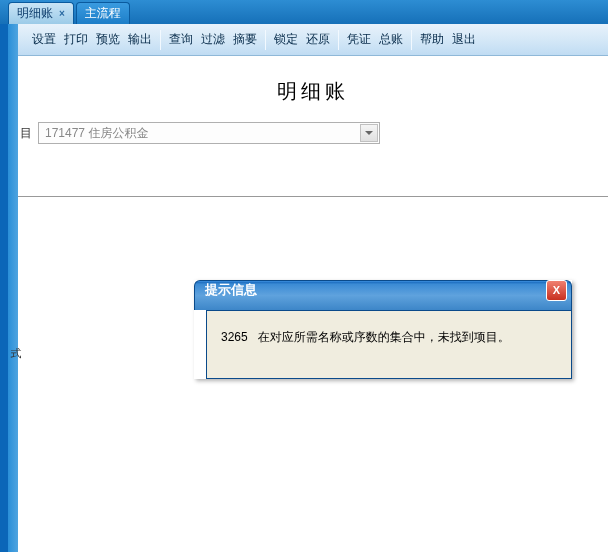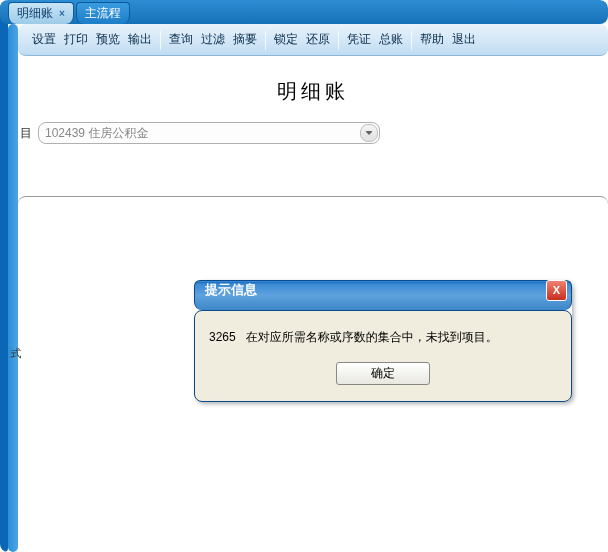--- a/index.html
+++ b/index.html
@@ -1,15 +1,15 @@
 <!DOCTYPE html>
 <html><head>
   <meta charset="utf-8">
   <style>
-    * { margin: 0; padding: 0; box-sizing: border-box; border-radius: 8px; }
+    * { margin: 0; padding: 0; box-sizing: border-box; }
     body {
       font-family: "SimSun", "宋体", sans-serif;
       font-size: 12px;
       width: 608px;
       height: 552px;
       background: #fff;
       position: relative;
       overflow: hidden;
     }
     .left-strip {
@@ -184,20 +184,21 @@
       color: #fff;
       font-weight: bold;
       font-size: 11px;
       cursor: pointer;
       font-family: Arial, sans-serif;
     }
     .dialog-body {
       background: #f0eddf;
       border: 1px solid #0a4a8a;
       padding: 18px 14px 16px 14px;
+      margin-left: 12px;
     }
     .dialog-msg {
       color: #000;
       font-size: 12px;
       margin-bottom: 16px;
       line-height: 1.4;
     }
     .dialog-actions {
       text-align: center;
     }
@@ -255,37 +256,34 @@
   <span class="toolbar-sep"></span>
   <span class="toolbar-btn">帮助</span>
   <span class="toolbar-btn">退出</span>
 </div>
 
 <div class="content-area">
   <div class="page-title">明细账</div>
   <div class="filter-row">
     <span class="filter-label-fragment">目</span>
     <div class="combo">
-      <span>102439 住房公积金</span>
+      <span>171477 住房公积金</span>
       <div class="combo-btn">
         <div class="chev-down"></div>
       </div>
     </div>
   </div>
   <div class="table-border"></div>
 </div>
 
 <div class="dialog">
   <div class="dialog-title">
     <span>提示信息</span>
     <div class="dialog-close">
       <span>X</span>
     </div>
   </div>
   <div class="dialog-body">
     <div class="dialog-msg">
       <span>3265</span>&nbsp;&nbsp;&nbsp;<span>在对应所需名称或序数的集合中，未找到项目。</span>
     </div>
-    <div class="dialog-actions">
-      <button class="dlg-btn">确定</button>
-    </div>
   </div>
 </div>
 
 </body></html>

